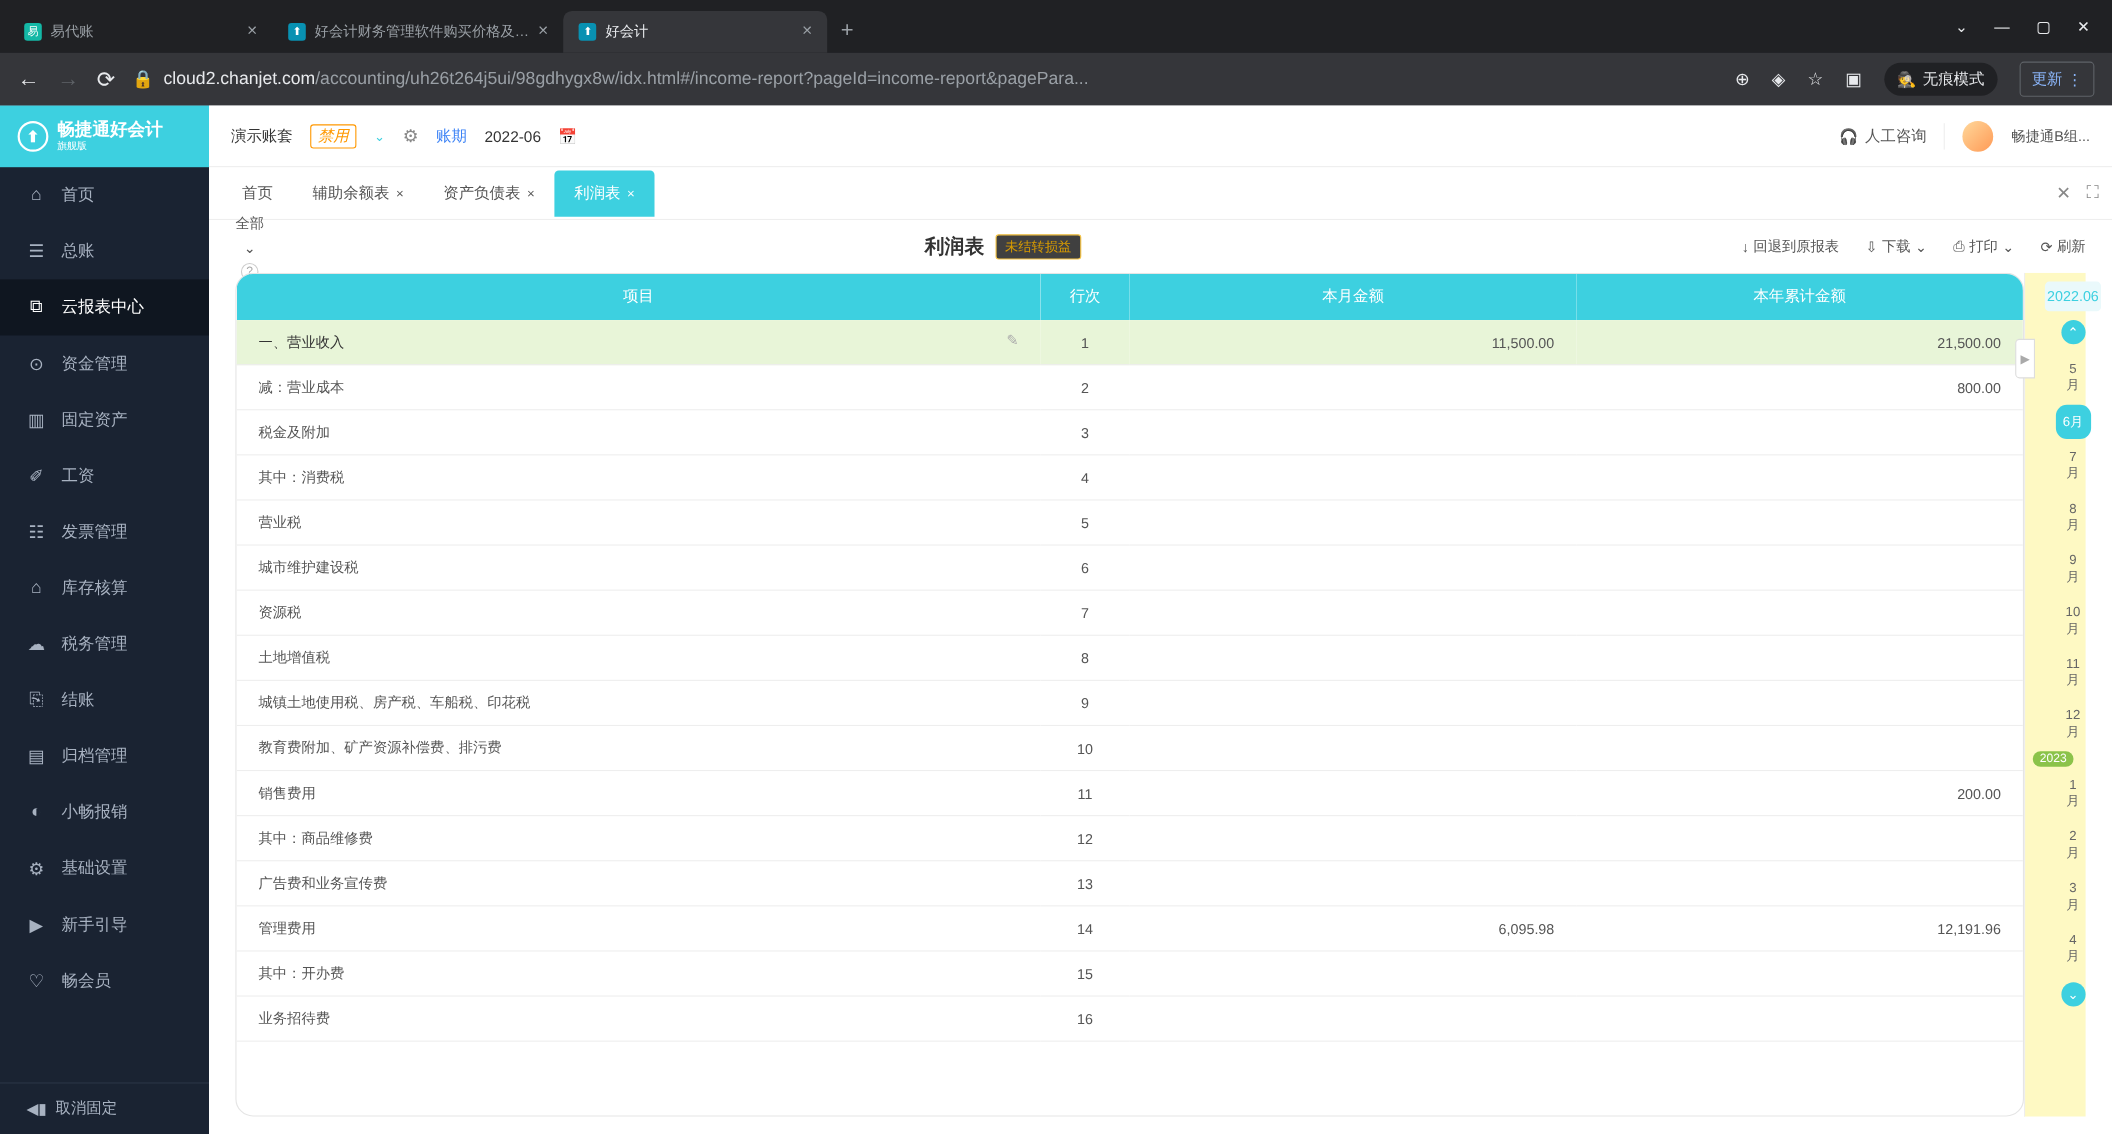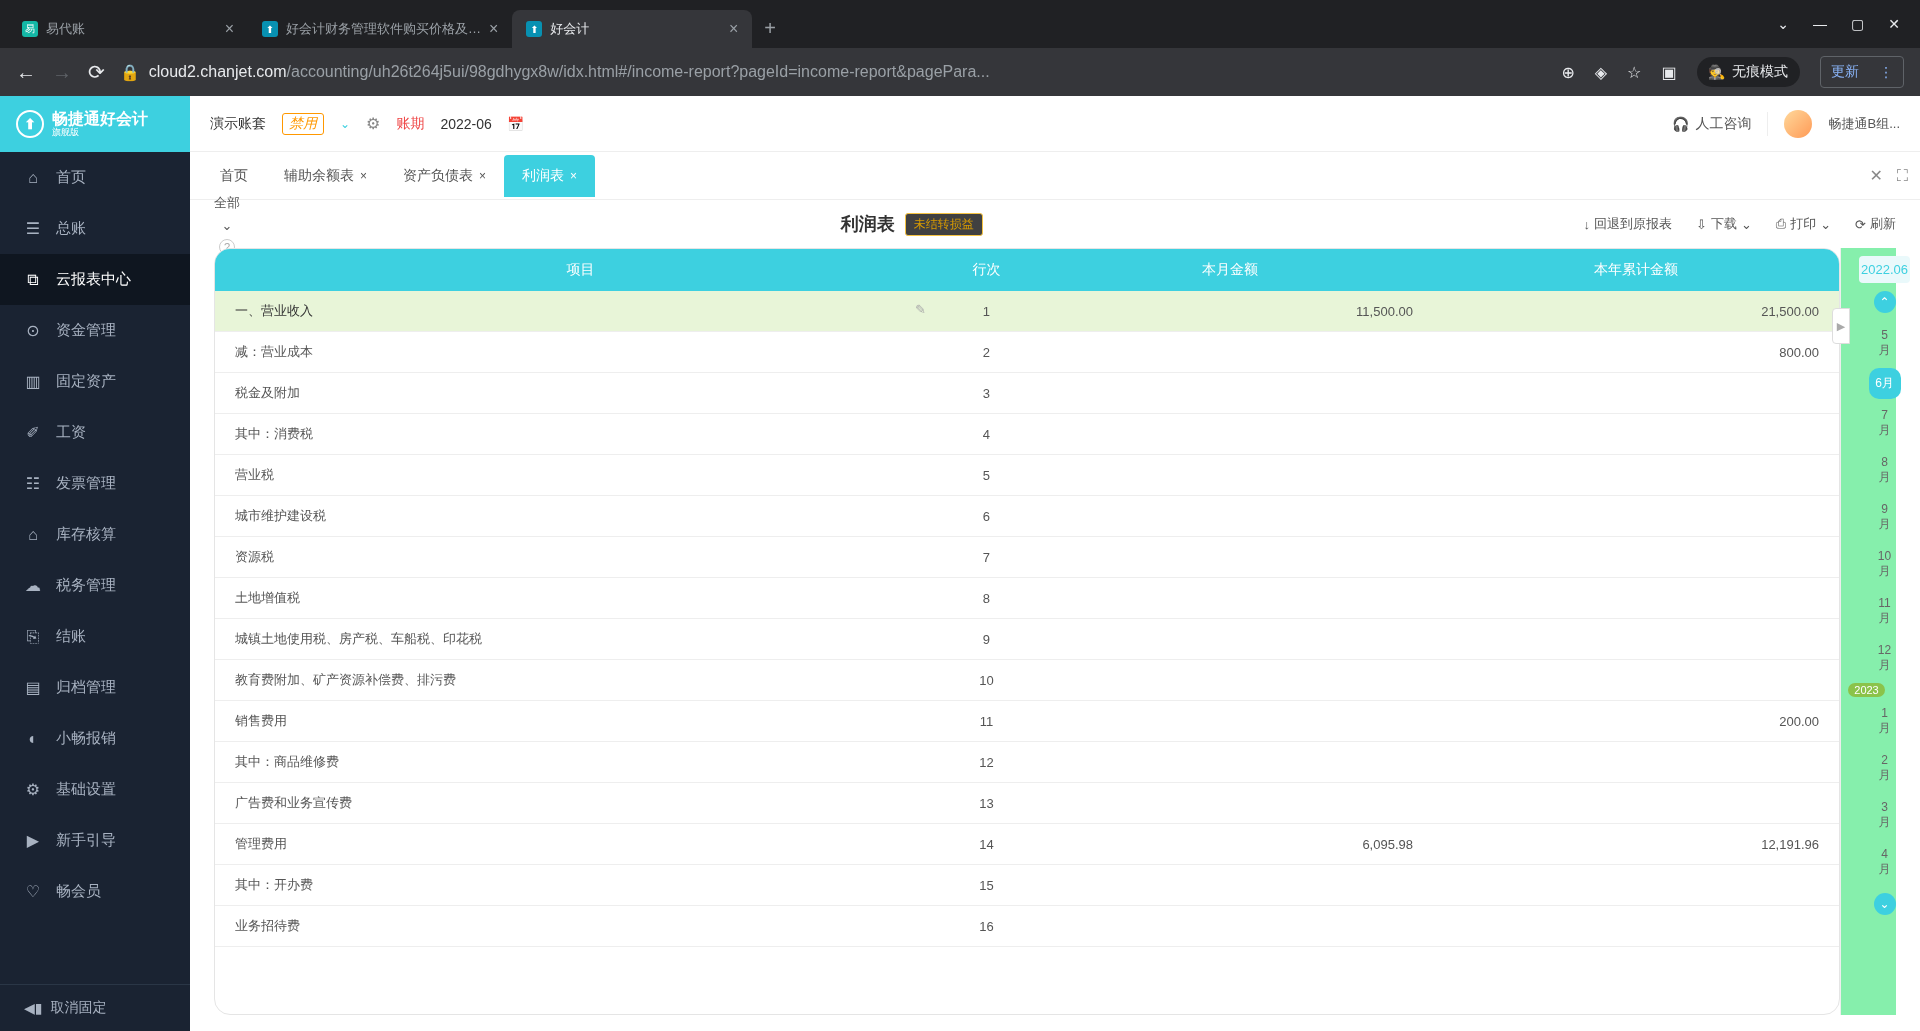--- a/index.html
+++ b/index.html
@@ -20,21 +20,21 @@
 
 .browser-toolbar { background: #35363a; height: 48px; display: flex; align-items: center; padding: 0 16px; gap: 16px; }
 .nav-btn { color: #e8eaed; font-size: 20px; cursor: pointer; background: none; border: none; }
 .nav-btn.disabled { color: #5f6368; }
 .url-bar { flex: 1; display: flex; align-items: center; gap: 8px; color: #9aa0a6; font-size: 16px; }
 .url-bar .lock { color: #e8eaed; }
 .url-bar .domain { color: #e8eaed; }
 .toolbar-icons { display: flex; gap: 20px; align-items: center; color: #e8eaed; }
 .toolbar-icons > span { cursor: pointer; }
 .incognito-badge { display: flex; align-items: center; gap: 6px; background: #202124; border-radius: 16px; padding: 6px 12px; color: #e8eaed; font-size: 14px; }
-.update-btn { color: #8ab4f8; border: 1px solid #5f6368; border-radius: 4px; padding: 6px 10px; font-size: 14px; display: flex; align-items: center; gap: 20px; }
+.update-btn { color: #8ab4f8; border: 1px solid #5f6368; border-radius: 4px; padding: 6px 10px; font-size: 14px; display: flex; align-items: center; gap: 4px; }
 
 
 .app { background: #f5f7fa; height: 935px; display: flex; }
 
 
 .sidebar { width: 190px; background: #1a2332; color: #a8b2c1; display: flex; flex-direction: column; }
 .sidebar-logo { height: 56px; background: #3dd0e0; display: flex; align-items: center; padding: 0 16px; gap: 8px; color: white; font-size: 16px; font-weight: bold; }
 .sidebar-logo .logo-icon { width: 28px; height: 28px; border: 2px solid white; border-radius: 50%; display: flex; align-items: center; justify-content: center; font-size: 14px; }
 .sidebar-logo .logo-text { display: flex; flex-direction: column; line-height: 1.1; }
 .sidebar-logo .logo-sub { font-size: 9px; font-weight: normal; }
@@ -46,21 +46,21 @@
 
 
 .main { flex: 1; display: flex; flex-direction: column; background: #fff; }
 
 
 .app-header { height: 56px; display: flex; align-items: center; padding: 0 20px; gap: 16px; border-bottom: 1px solid #eee; }
 .account-select { display: flex; align-items: center; gap: 8px; font-size: 14px; color: #333; }
 .badge-warn { border: 1px solid #ff9800; color: #ff9800; font-size: 14px; padding: 1px 6px; border-radius: 3px; font-style: italic; }
 .chevron-down { color: #3dd0e0; font-size: 12px; }
 .gear-icon { color: #888; cursor: pointer; }
-.period-label { font-size: 14px; color: #ef4444; }
+.period-label { font-size: 14px; color: #3b82f6; }
 .period-value { font-size: 14px; color: #333; }
 .cal-icon { color: #3dd0e0; font-size: 14px; cursor: pointer; }
 .header-spacer { flex: 1; }
 .support-link { display: flex; align-items: center; gap: 6px; color: #555; font-size: 14px; cursor: pointer; }
 .user-avatar { width: 28px; height: 28px; border-radius: 50%; background: linear-gradient(135deg,#ffd89b,#ff9a56); }
 .user-name { font-size: 13px; color: #555; }
 
 
 .content-tabs { height: 48px; display: flex; align-items: center; padding: 0 12px; border-bottom: 1px solid #eee; gap: 4px; }
 .ctab { padding: 12px 18px; font-size: 14px; color: #555; display: flex; align-items: center; gap: 6px; cursor: pointer; }
@@ -86,21 +86,21 @@
 thead th { background: #3dd0e0; color: #fff; font-weight: 500; font-size: 14px; padding: 12px 16px; text-align: center; position: sticky; top: 0; }
 thead th:first-child { text-align: center; }
 tbody td { padding: 11px 20px; font-size: 13px; color: #555; border-bottom: 1px solid #eee; }
 tbody td:nth-child(2) { text-align: center; width: 80px; }
 tbody td:nth-child(3), tbody td:nth-child(4) { text-align: right; width: 400px; }
 tbody tr.highlight td { background: #e8f5d8; }
 tbody tr.highlight td:first-child { font-weight: 500; color: #333; }
 .edit-icon { float: right; color: #aaa; cursor: pointer; }
 
 
-.month-sidebar { width: 56px; background: #86efac; border-left: 1px solid #eee; display: flex; flex-direction: column; align-items: center; padding-top: 8px; gap: 4px; padding-left: 32px; }
+.month-sidebar { width: 56px; background: #fef9c3; border-left: 1px solid #eee; display: flex; flex-direction: column; align-items: center; padding-top: 8px; gap: 4px; padding-left: 32px; }
 .year-badge { font-size: 13px; color: #3dd0e0; font-weight: 500; padding: 6px 2px; background: #eaf9fb; border-radius: 4px; }
 .scroll-up, .scroll-down { width: 22px; height: 22px; border-radius: 50%; background: #3dd0e0; color: #fff; display: flex; align-items: center; justify-content: center; font-size: 12px; cursor: pointer; margin: 4px 0; }
 .month-cell { font-size: 12px; color: #666; padding: 7px 4px; cursor: pointer; text-align: center; width: 100%; }
 .month-cell.active { background: #3dd0e0; color: #fff; border-radius: 10px; width: 32px; }
 .year-marker { background: #8bc34a; color: #fff; font-size: 11px; padding: 1px 6px; border-radius: 8px; position: relative; left: -18px; }
 .slide-indicator { position: absolute; right: 70px; top: 308px; width: 18px; height: 36px; background: #fff; border: 1px solid #ddd; border-radius: 4px 0 0 4px; display: flex; align-items: center; justify-content: center; color: #aaa; font-size: 11px; cursor: pointer; }
 
 .col-project { width: 720px; }
 .col-line { width: 80px; }
 </style>

